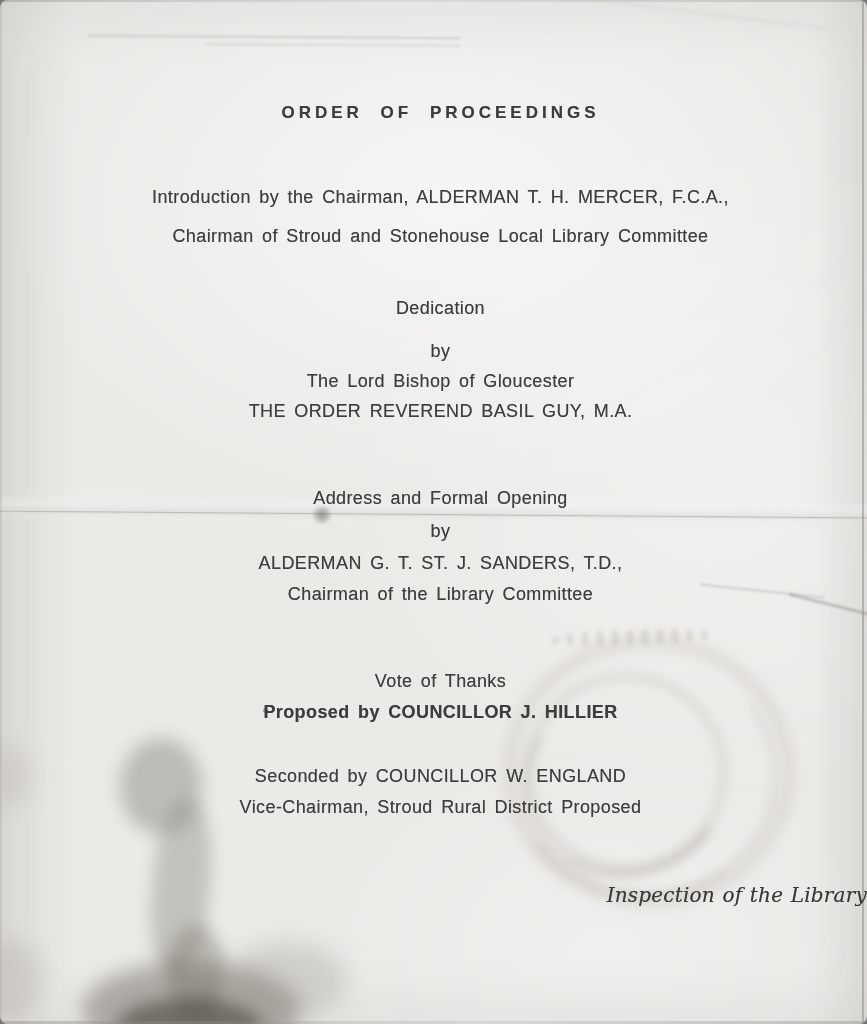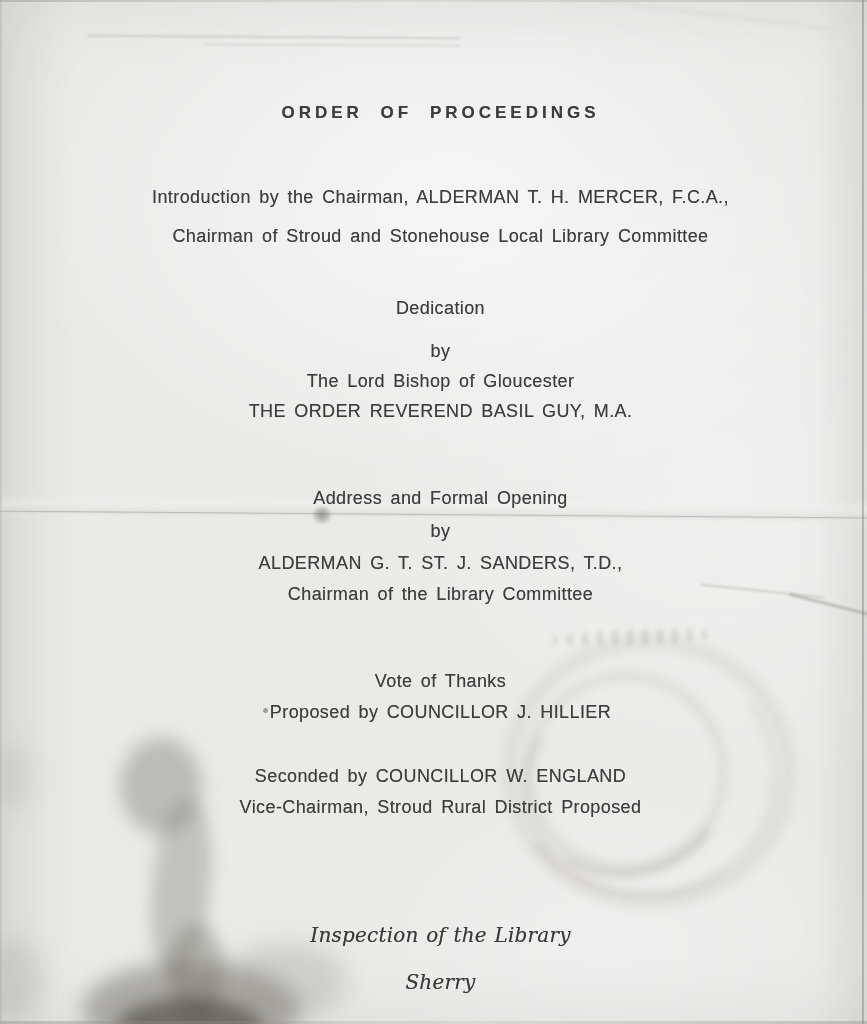--- a/index.html
+++ b/index.html
@@ -15,20 +15,21 @@
     background:
       radial-gradient(ellipse 620px 420px at 52% 20%, rgba(255,255,255,0.55), rgba(255,255,255,0) 72%),
       radial-gradient(ellipse 520px 480px at 82% 46%, rgba(255,255,255,0.30), rgba(255,255,255,0) 70%),
       radial-gradient(ellipse 400px 300px at 70% 93%, rgba(255,255,255,0.25), rgba(255,255,255,0) 70%),
       linear-gradient(90deg, rgba(198,196,191,0.30), rgba(198,196,191,0) 9%),
       linear-gradient(90deg, rgba(236,235,232,0) 94%, rgba(205,203,198,0.35)),
       var(--paper);
     box-shadow: inset 0 0 70px rgba(125,122,115,0.14);
     font-family:"Liberation Sans","DejaVu Sans",sans-serif;
     color:var(--ink);
+    border-radius:8px;
   }
   
   .edge{position:absolute;}
   .edge-top{left:0;top:0;width:867px;height:2px;
     background:linear-gradient(90deg, rgba(150,148,143,0.45), rgba(175,173,168,0.2) 45%, rgba(150,148,143,0.4));}
   .edge-bottom{left:0;bottom:0;width:867px;height:3px;
     background:linear-gradient(90deg, rgba(140,138,133,0.40), rgba(168,166,161,0.22) 55%, rgba(140,138,133,0.38));}
   .edge-right{right:3px;top:0;width:2px;height:1024px;background:rgba(128,126,121,0.45);filter:blur(0.5px);}
   .edge-left{left:0;top:0;width:2px;height:1024px;background:rgba(160,158,153,0.30);}
 
@@ -114,25 +115,25 @@
   .y-intro2{top:225px;}
   .y-ded{top:297px;}
   .y-dedby{top:340px;}
   .y-bishop{top:370px;}
   .y-reverend{top:400px;}
   .y-addr{top:487px;}
   .y-addrby{top:520px;}
   .y-sanders{top:552px;}
   .y-chairlib{top:583px;}
   .y-vote{top:670px;}
-  .y-proposed{top:701px;}
+  .y-proposed{top:701px;font-weight:bold;}
   .y-urban{top:733px;}
   .y-seconded{top:765px;}
   .y-rural{top:796px;}
-  .y-inspection{top:924px;}
+  .y-inspection{top:884px;text-align:right;}
   .y-sherry{top:971px;}
 </style>
 </head>
 <body>
 
 <div class="page">
 
   <div class="crease crease-main-shade"></div>
   <div class="crease crease-main"></div>
   <div class="crease crease-top-1"></div>
@@ -178,15 +179,14 @@
   <p class="line y-addrby">by</p>
   <p class="line y-chairlib">Chairman of the Library Committee</p>
   <p class="line y-sanders">ALDERMAN G. T. ST. J. SANDERS, T.D.,</p>
 
   <p class="line y-vote">Vote of Thanks</p>
   <p class="line y-proposed">Proposed by COUNCILLOR J. HILLIER</p>
   <p class="line y-seconded">Seconded by COUNCILLOR W. ENGLAND</p>
   <p class="line y-rural">Vice-Chairman, Stroud Rural District Proposed</p>
 
   <p class="line serif-italic y-inspection">Inspection of the Library</p>
-  <p class="line serif-italic y-sherry">Sherry</p>
 
 </div>
 
 </body></html>

